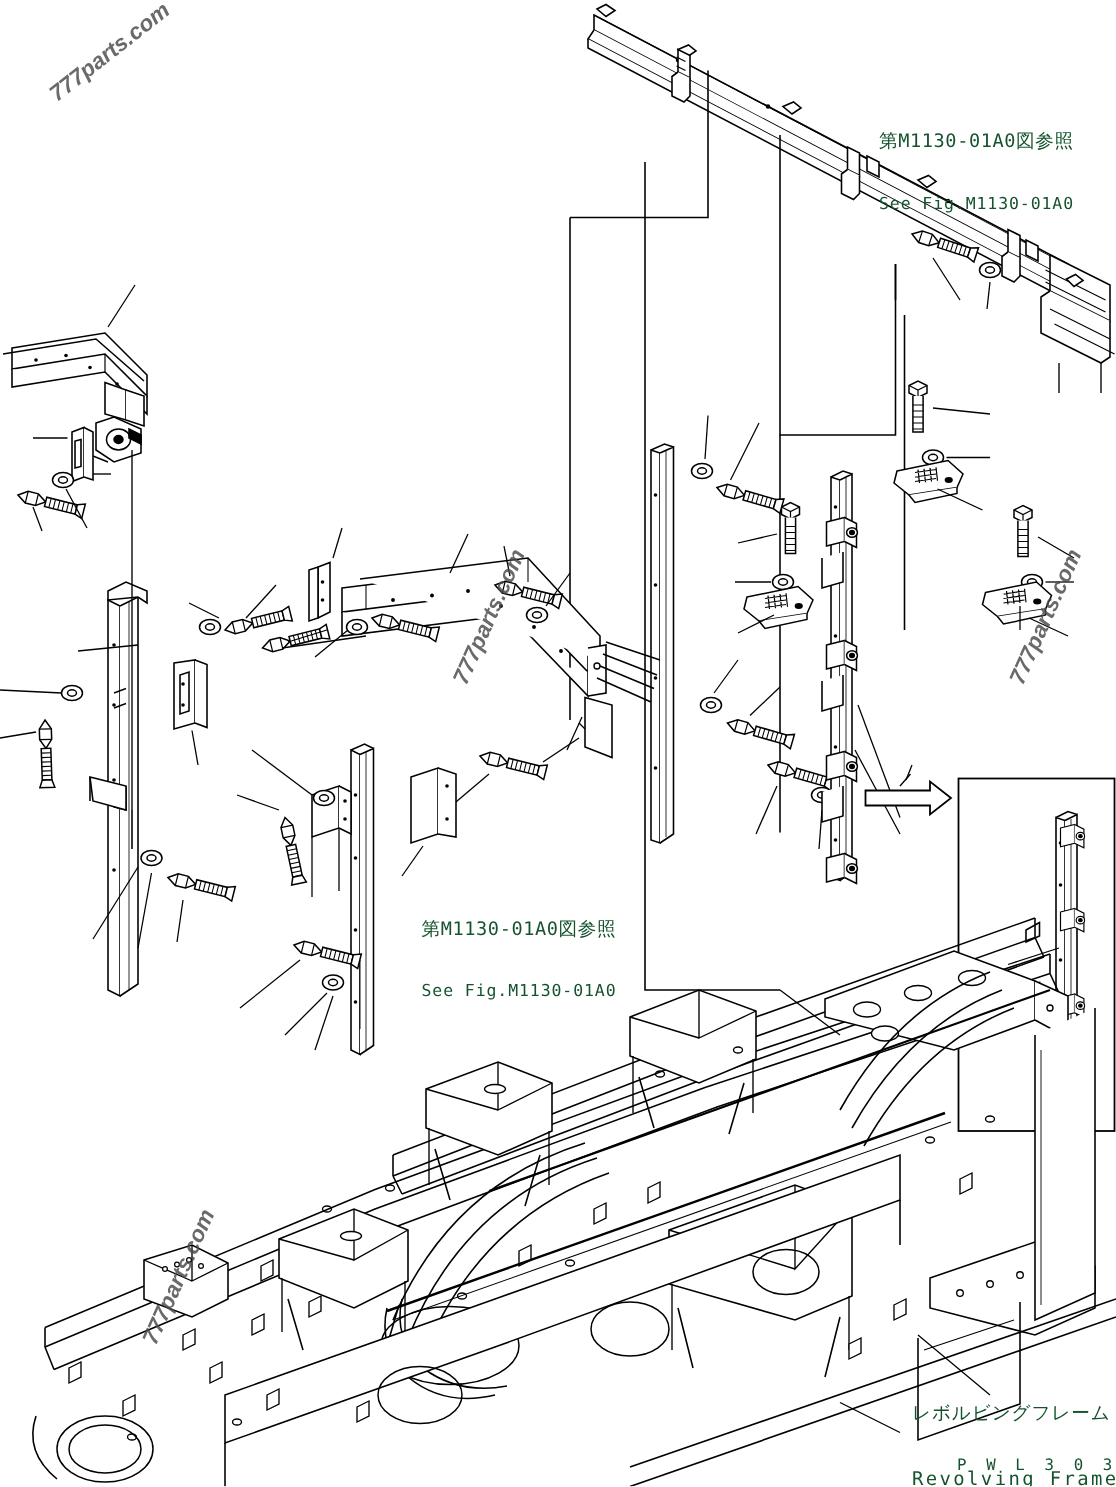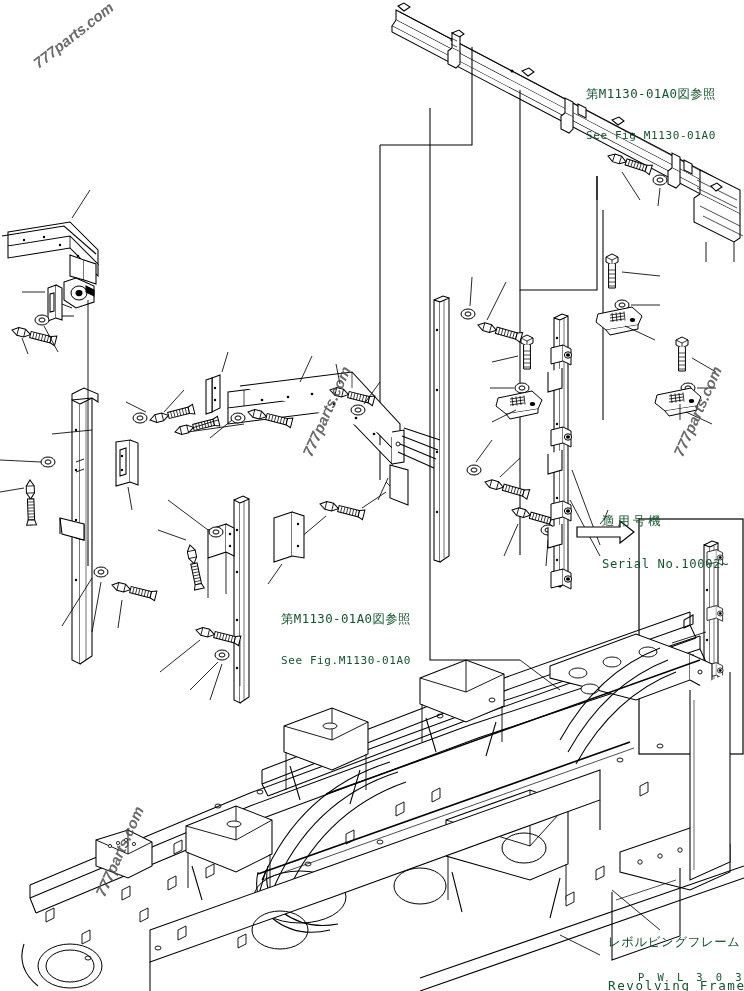--- a/index.html
+++ b/index.html
@@ -683,24 +683,20 @@
   <div class="txt ref-note" style="left:586px; top:58px;">
     <span class="jp">第M1130-01A0図参照</span>
     <span class="en">See Fig.M1130-01A0</span>
   </div>
 
   <div class="txt ref-note" style="left:281px; top:583px;">
     <span class="jp">第M1130-01A0図参照</span>
     <span class="en">See Fig.M1130-01A0</span>
   </div>
 
-  <div class="txt serial-note" style="left:602px; top:485px;">
-    <span class="jp">適用号機</span>
-    <span class="en">Serial No.10002~</span>
-  </div>
 
   <div class="txt title-note" style="left:608px; top:906px;">
     <span class="jp">レボルビングフレーム</span>
     <span class="en">Revolving Frame</span>
   </div>
 
   <div class="txt drawing-code" style="left:638px; top:971px;">P W L 3 0 3 1</div>
 
   <div class="wm" style="left:30px; top:58px; transform:rotate(-38deg); transform-origin:0 0;">777parts.com</div>
   <div class="wm" style="left:299px; top:452px; transform:rotate(-66deg); transform-origin:0 0;">777parts.com</div>

